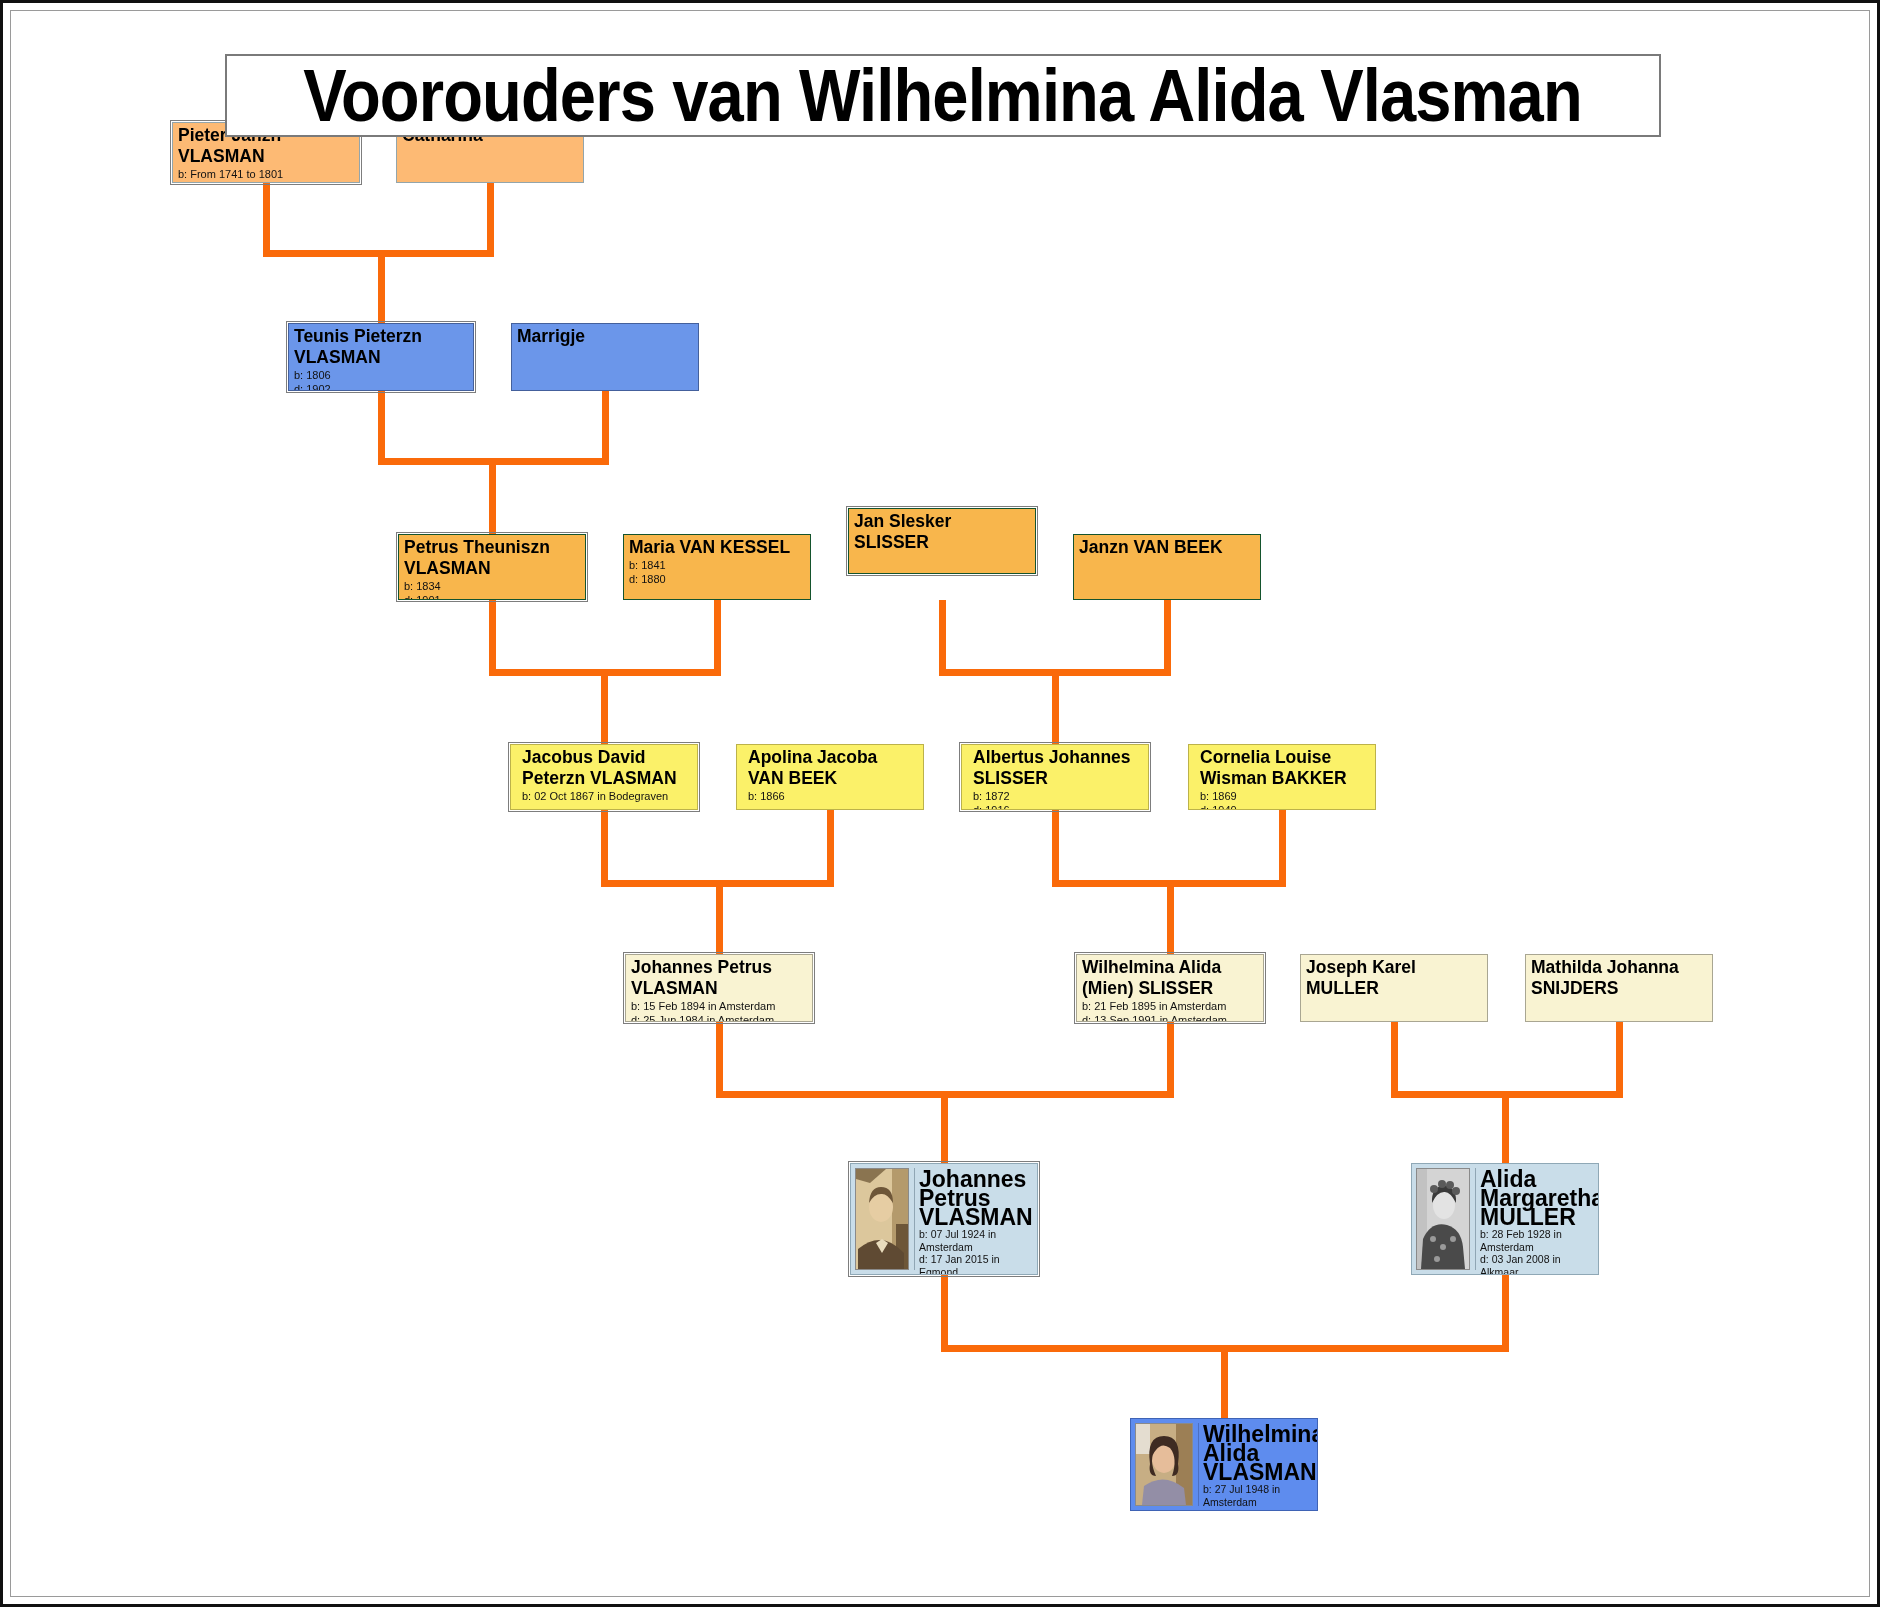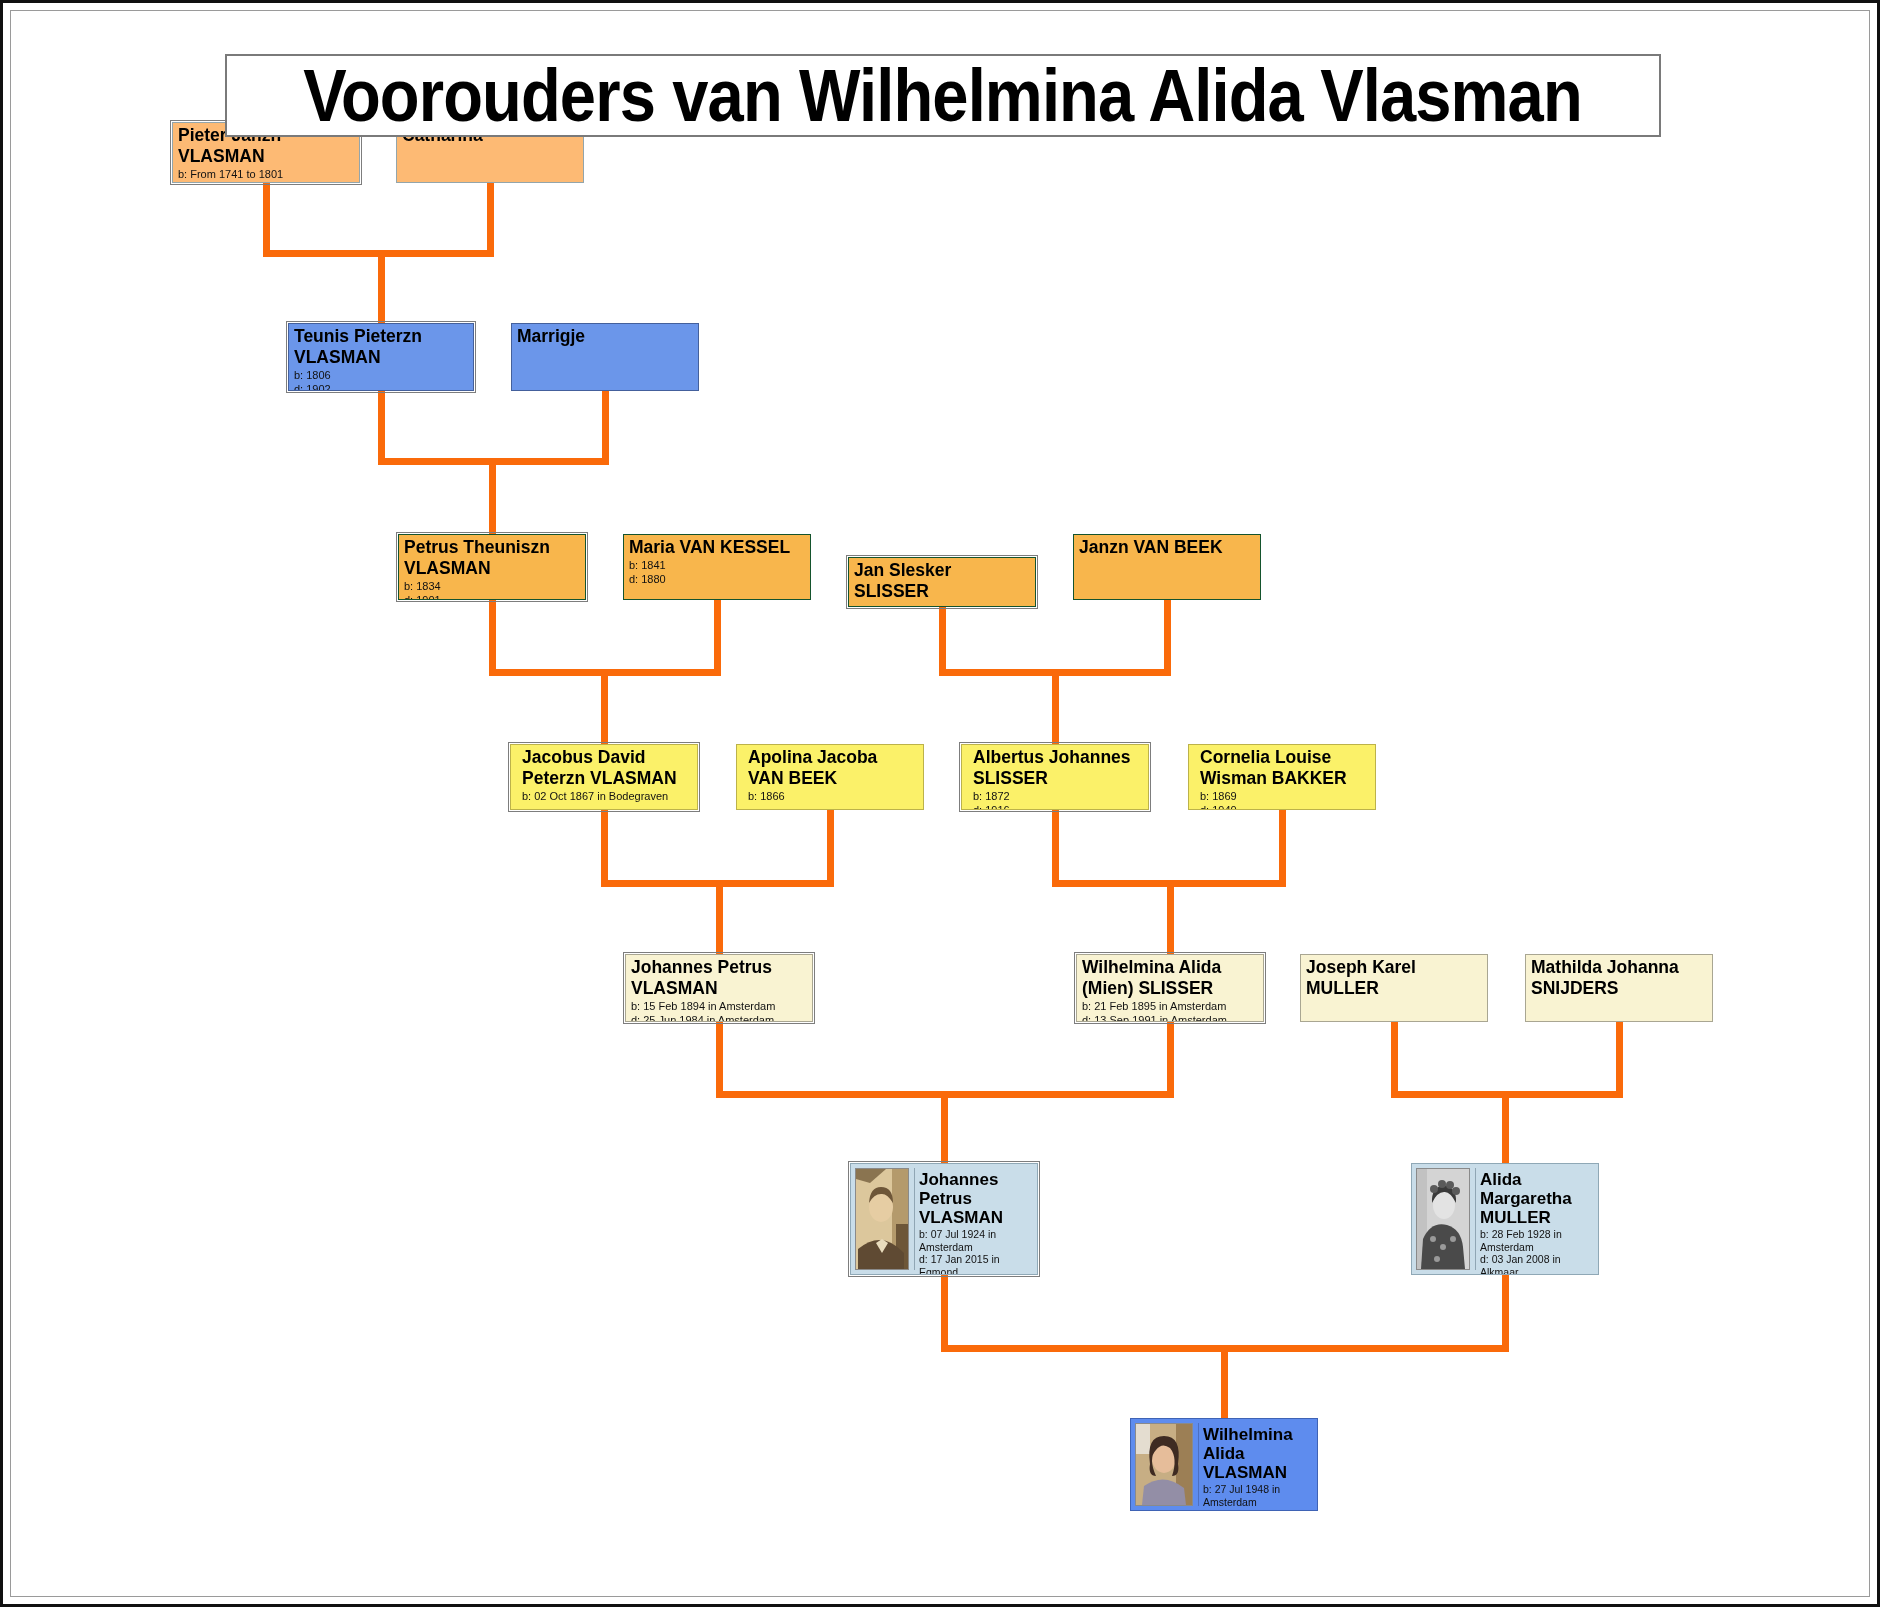--- a/index.html
+++ b/index.html
@@ -36,21 +36,21 @@
     white-space:pre-line;
   }
   .pfacts{
     font-size:11px;line-height:13.5px;color:#111;white-space:pre-line;margin-top:1px;
   }
   .photo-box{display:flex;padding:4px;align-items:stretch;}
   .photo-wrap{flex:0 0 auto;margin-right:4px;padding-right:5px;border-right:1px solid #90a6b4;display:flex;}
   .genP .photo-wrap{border-right:1px solid #4c6fc0;}
   .photo-wrap svg{border:1px solid #8a8a8a;display:block;}
   .pcol{flex:1 1 auto;min-width:0;padding-top:2px;}
-  .pcol .pname{font-size:17px;line-height:19px;}
+  .pcol .pname{font-size:23px;line-height:19px;}
   .pcol .pfacts{font-size:10.5px;line-height:12.5px;}
 </style>
 </head>
 <body>
 
 <div class="page">
   <div class="inner-frame"></div>
 
   <div class="title-box">
     <div class="title-text">Voorouders van Wilhelmina Alida Vlasman</div>
@@ -124,21 +124,21 @@
     <div class="pname">Petrus Theuniszn
 VLASMAN</div>
     <div class="pfacts">b: 1834
 d: 1901</div>
   </div>
   <div class="pbox gen3" style="left:620px;top:531px;width:188px;height:66px">
     <div class="pname">Maria VAN KESSEL</div>
     <div class="pfacts">b: 1841
 d: 1880</div>
   </div>
-  <div class="pbox gen3 dbl" style="left:845px;top:554px;width:188px;height:50px">
+  <div class="pbox gen3 dbl" style="left:845px;top:505px;width:188px;height:66px">
     <div class="pname">Jan Slesker
 SLISSER</div>
   </div>
   <div class="pbox gen3" style="left:1070px;top:531px;width:188px;height:66px">
     <div class="pname">Janzn VAN BEEK</div>
   </div>
 
   <div class="pbox gen4 dbl" style="left:507px;top:741px;width:188px;height:66px">
     <div class="pname">Jacobus David
 Peterzn VLASMAN</div>

